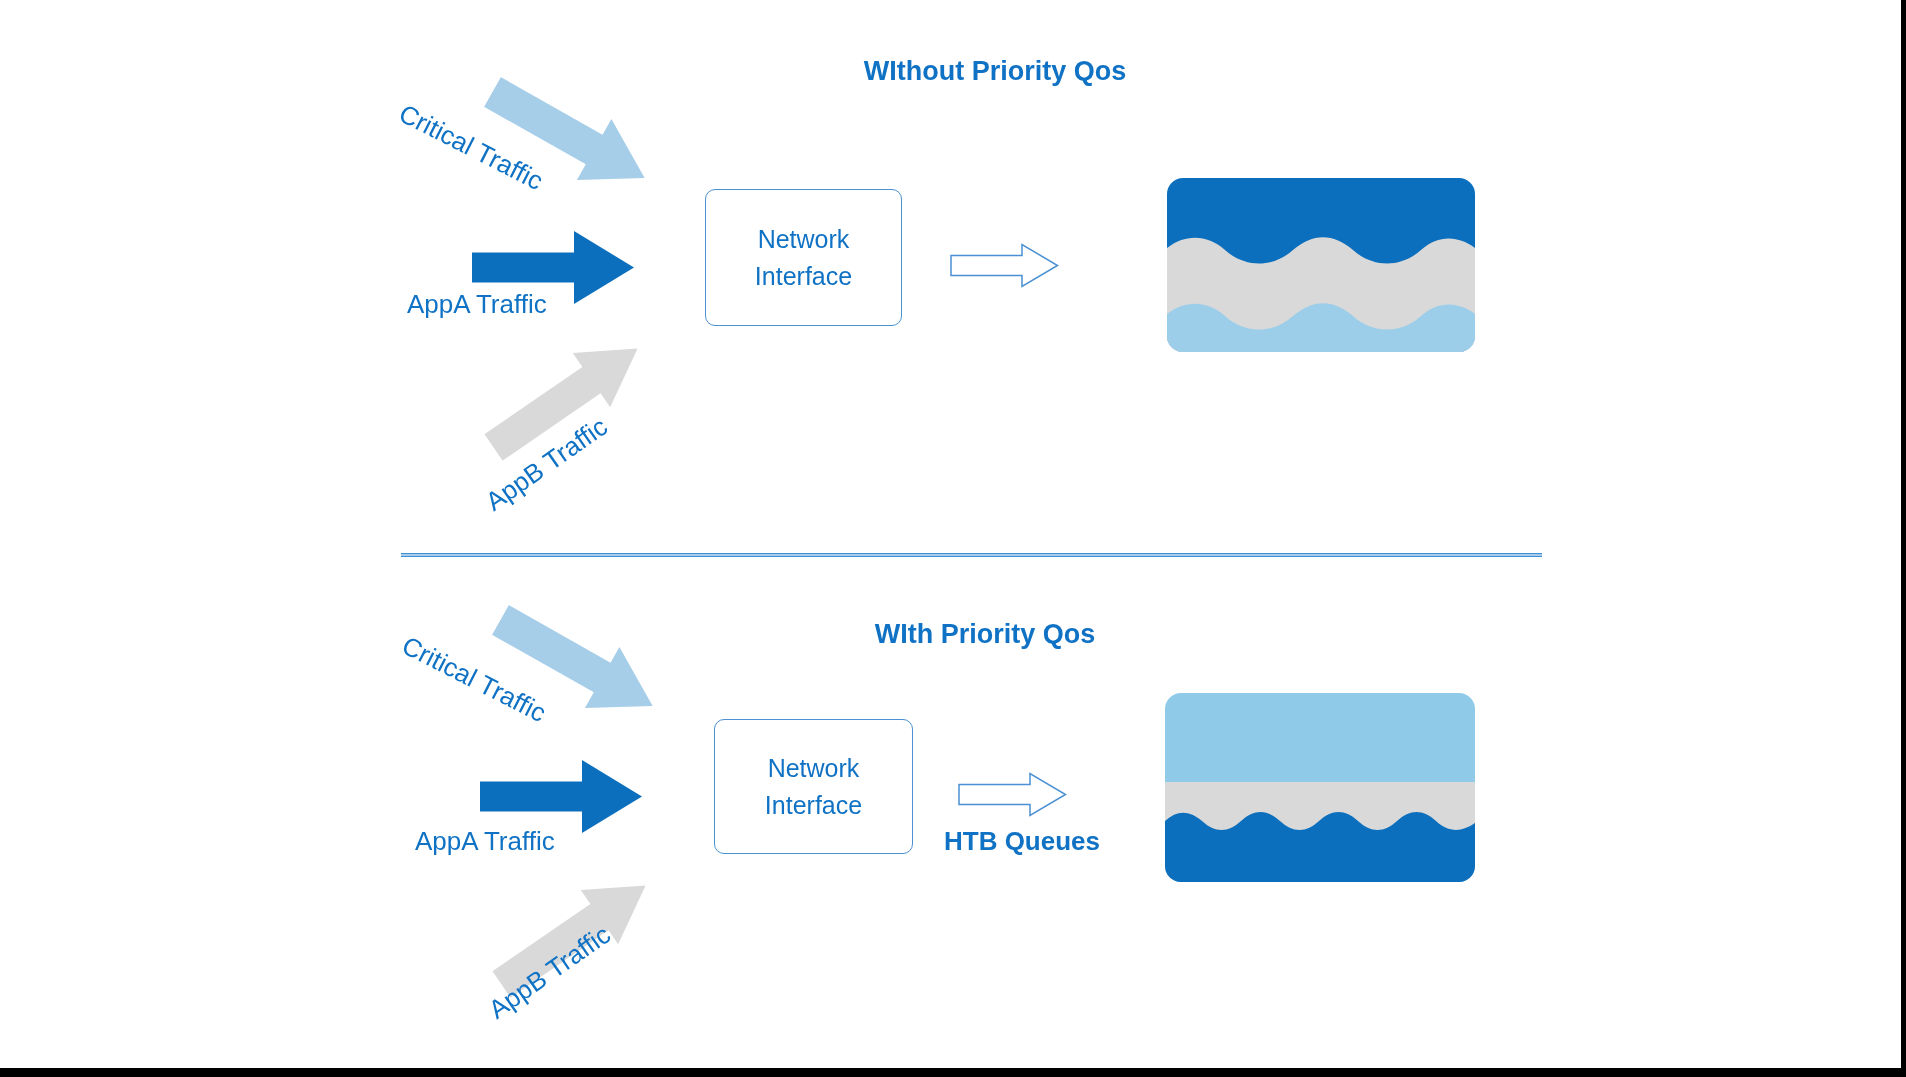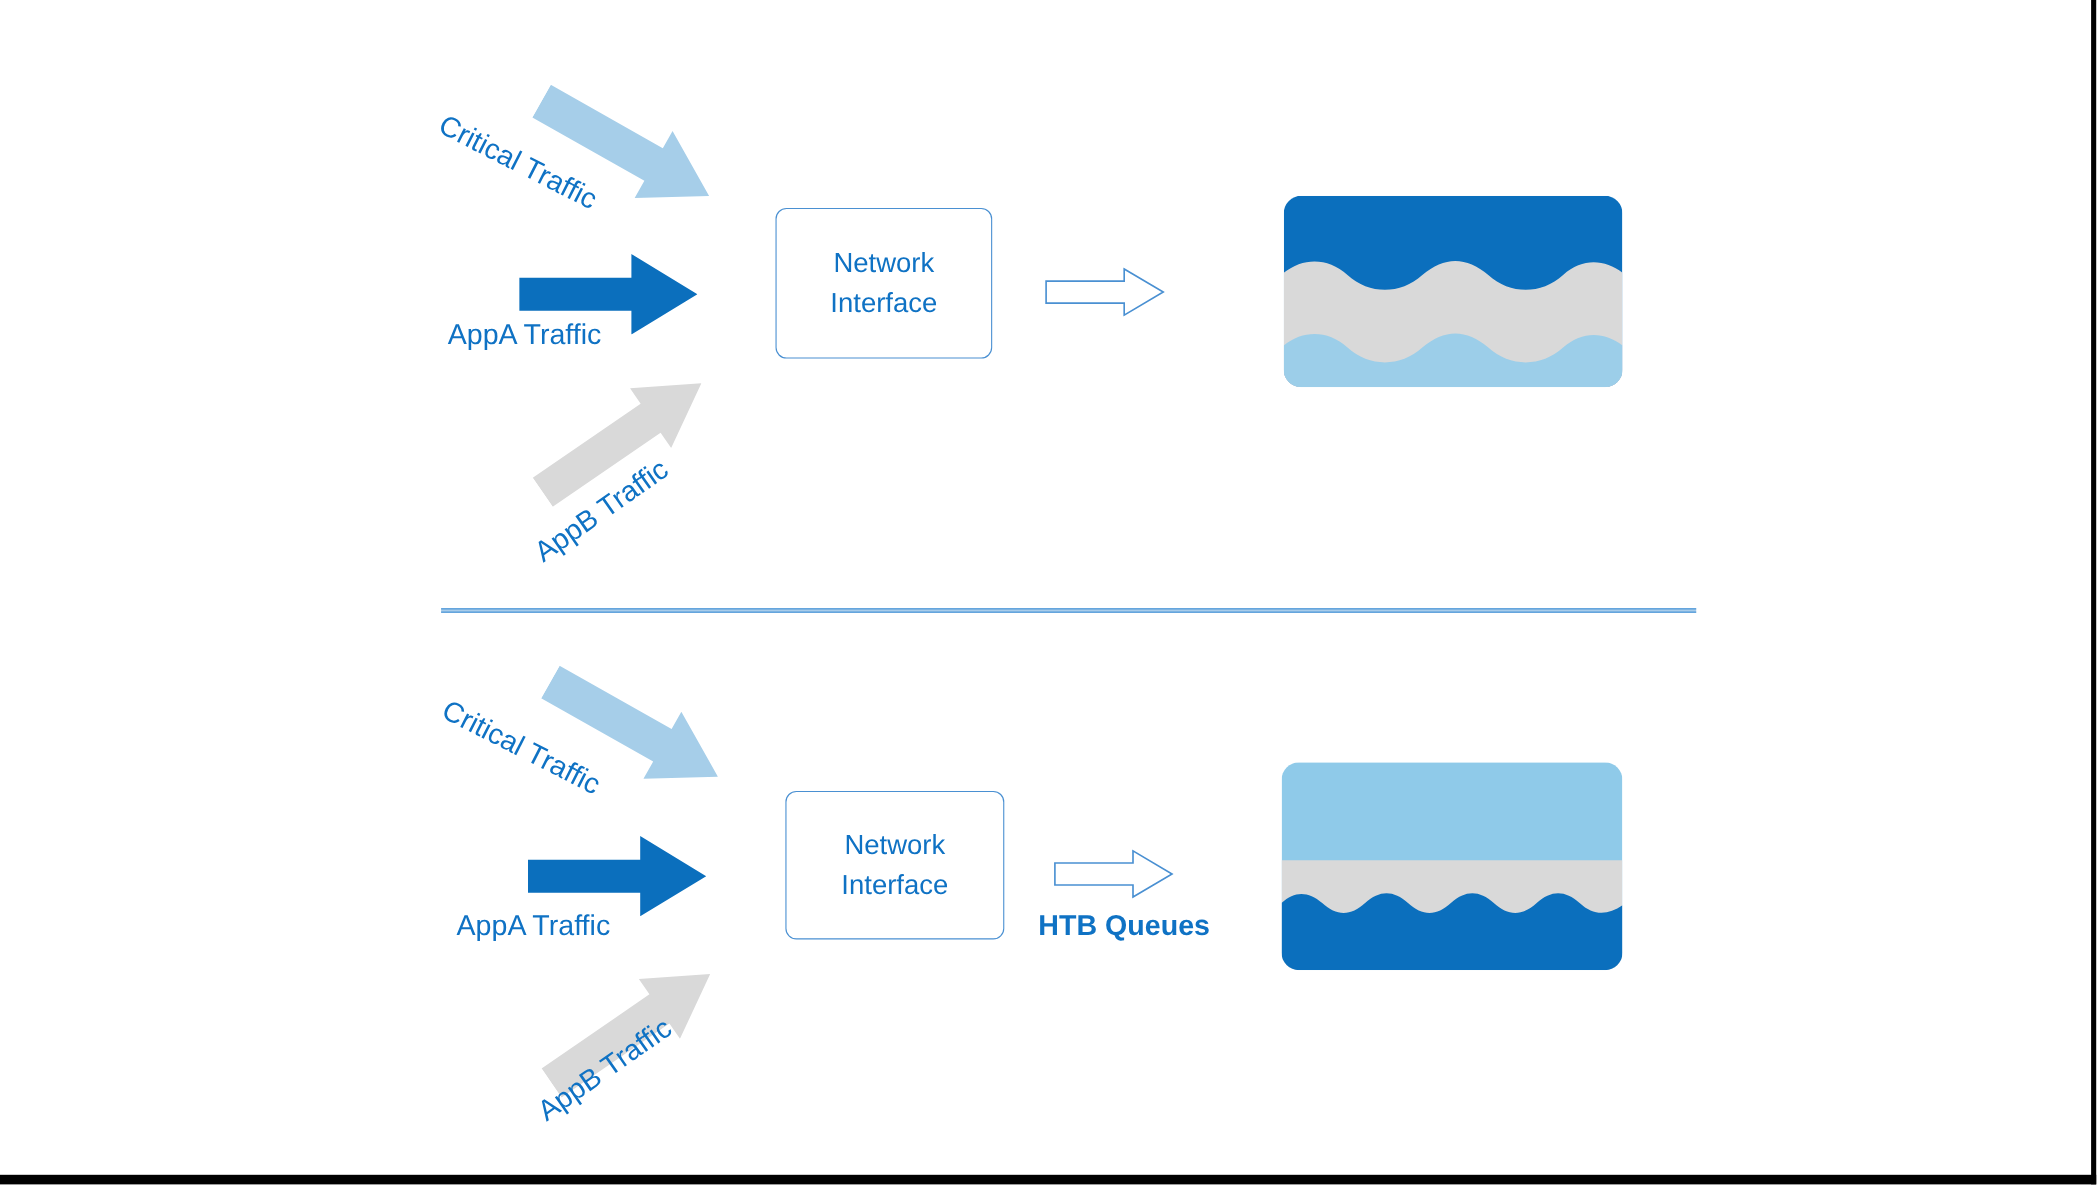--- a/index.html
+++ b/index.html
@@ -30,20 +30,21 @@
   }
   .htb-label{font-size:26px;font-weight:bold;color:#0F72C4;text-align:right;white-space:nowrap;}
   .black-strip{background:#000000;}
   svg{display:block;}
 </style>
 </head>
 <body>
 
 <div class="canvas">
 
+  <div class="abs sec-title" style="left:800px;top:56px;width:390px;">WIthout Priority Qos</div>
 
   <div class="abs arrow-rot-cw" style="left:481px;top:100px;width:175px;height:70px;">
     <svg width="175" height="70" viewBox="0 0 175 70">
       <polygon points="0,18 117,18 117,0 175,35 117,70 117,52 0,52" fill="#A6CEE9"></polygon>
     </svg>
   </div>
   <div class="abs traffic-label rot-cw" style="left:408px;top:98px;">Critical Traffic</div>
 
   <div class="abs" style="left:472px;top:231px;width:162px;height:73px;">
     <svg width="162" height="73" viewBox="0 0 162 73">
@@ -73,20 +74,21 @@
   <div class="abs wavy-wrap" style="left:1167px;top:178px;width:308px;height:174px;">
     <svg width="308" height="174" viewBox="0 0 308 174">
       <rect x="0" y="0" width="308" height="174" fill="#0B6FBD"></rect>
       <path d="M0,70 C18,56 40,56 58,72 C78,90 106,90 126,72 C146,55 166,55 186,72 C206,90 234,90 254,72 C272,56 292,58 308,70 L308,174 L0,174 Z" fill="#D9D9D9"></path>
       <path d="M0,136 C18,122 40,122 58,138 C78,156 106,156 126,138 C146,121 166,121 186,138 C206,156 234,156 254,138 C272,122 292,124 308,136 L308,174 L0,174 Z" fill="#9CCEE9"></path>
     </svg>
   </div>
 
   <div class="abs divider" style="left:401px;top:553px;width:1141px;"></div>
 
+  <div class="abs sec-title" style="left:790px;top:619px;width:390px;">WIth Priority Qos</div>
 
   <div class="abs arrow-rot-cw" style="left:489px;top:628px;width:175px;height:70px;">
     <svg width="175" height="70" viewBox="0 0 175 70">
       <polygon points="0,18 117,18 117,0 175,35 117,70 117,52 0,52" fill="#A6CEE9"></polygon>
     </svg>
   </div>
   <div class="abs traffic-label rot-cw" style="left:411px;top:630px;">Critical Traffic</div>
 
   <div class="abs" style="left:480px;top:760px;width:162px;height:73px;">
     <svg width="162" height="73" viewBox="0 0 162 73">

